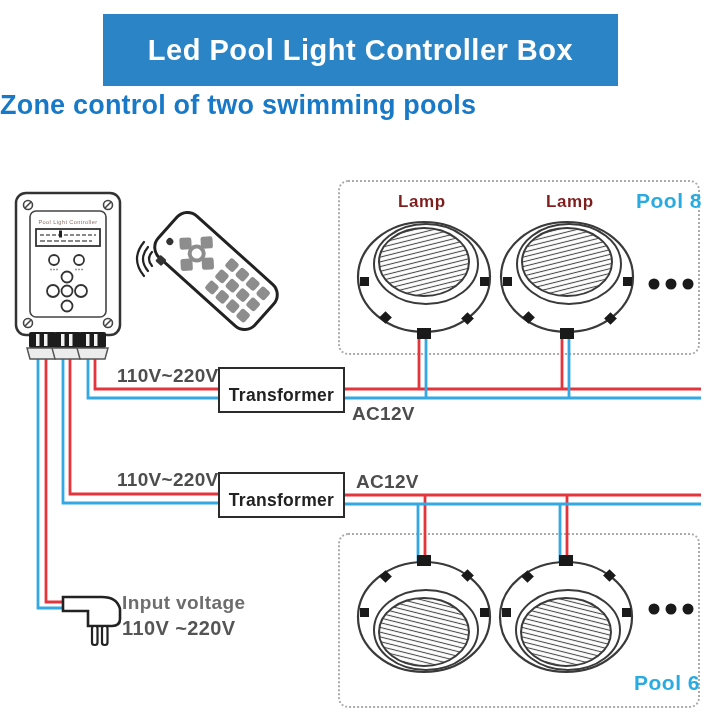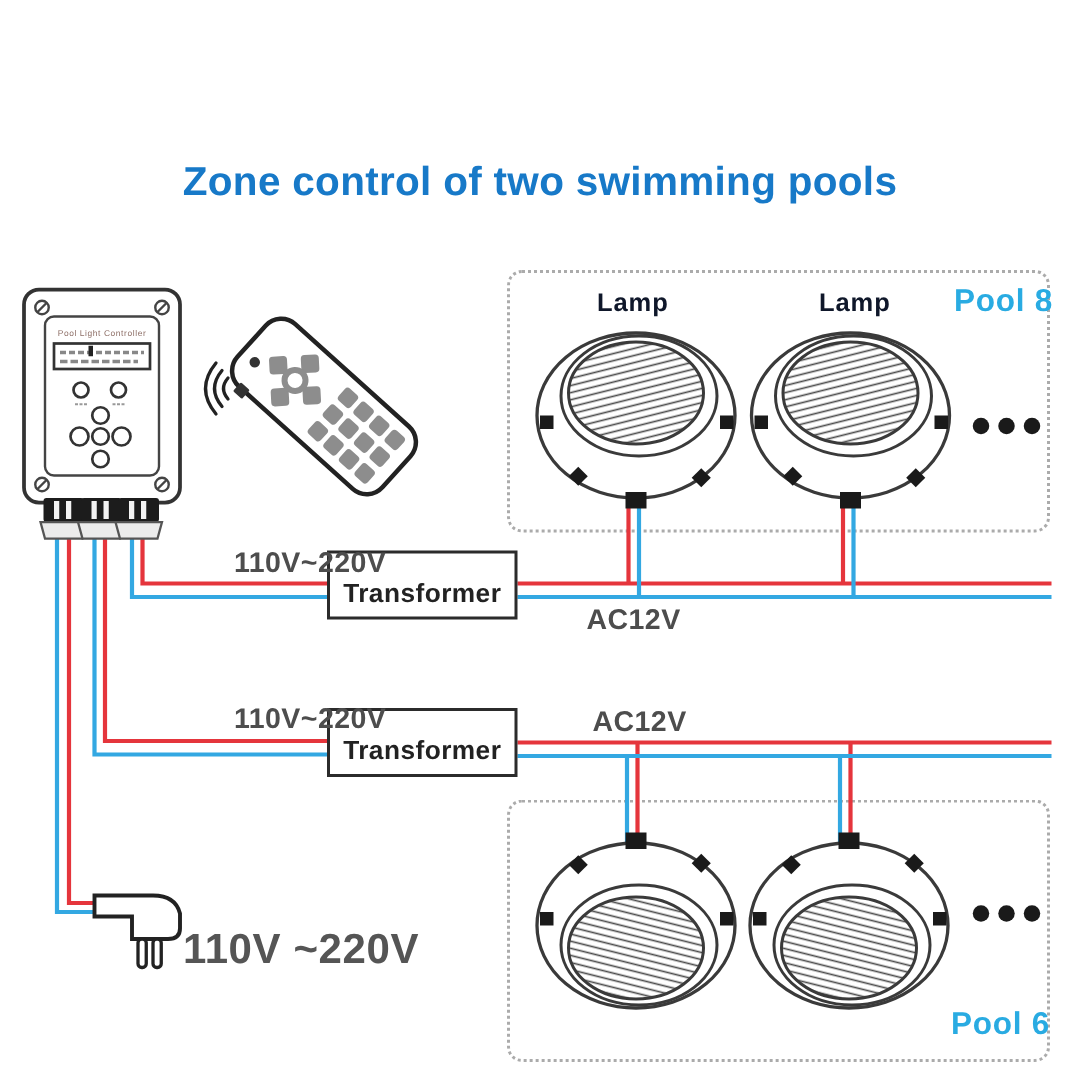--- a/index.html
+++ b/index.html
@@ -8,50 +8,53 @@
     font-family:"Liberation Sans",sans-serif;
   }
   .banner{
     position:absolute;left:103px;top:14px;width:515px;height:72px;
     display:flex;align-items:center;justify-content:center;
   }
   .banner span{
     color:#fff;font-size:29px;font-weight:700;letter-spacing:.5px;white-space:nowrap;
   }
   .subtitle{
-    position:absolute;left:0;top:90px;width:720px;text-align:center;
-    font-size:27px;font-weight:700;letter-spacing:.2px;margin-top:16px;
+    position:absolute;left:0;top:90px;width:720px;
+    font-size:27px;font-weight:700;letter-spacing:.2px;
   }
   .pool-box{
     position:absolute;width:358px;height:171px;
     border:2px dotted #ababab;border-radius:10px;background:#fff;
   }
   .pool2-box{left:338px;top:180px;}
   .pool1-box{left:338px;top:533px;}
   svg.art{position:absolute;left:0;top:0;}
   .lbl{position:absolute;white-space:nowrap;}
-  .lamp-lbl{font-size:17px;font-weight:700;color:#0f172a;letter-spacing:.6px;}
+  .lamp-lbl{font-size:17px;font-weight:700;color:#7f1d1d;letter-spacing:.6px;}
   .pool-lbl{font-size:21px;font-weight:700;letter-spacing:.5px;}
-  .volt{font-size:19px;font-weight:700;color:#4d4d4d;letter-spacing:.3px;margin-left:39px;}
+  .volt{font-size:19px;font-weight:700;color:#4d4d4d;letter-spacing:.3px;}
   .tx{
     position:absolute;left:218px;width:127px;height:46px;background:#fff;
     border:2.5px solid #2b2b2b;display:flex;align-items:center;justify-content:center;
     box-sizing:border-box;
   }
   .tx span{font-size:17.5px;font-weight:600;color:#222;letter-spacing:.3px;margin-top:11px;}
   .tx1{top:367px;}
   .tx2{top:472px;}
   .in-cap{font-size:19px;font-weight:700;color:#6d6d6d;letter-spacing:.4px;}
-  .in-val{font-size:28px;font-weight:800;color:#555;letter-spacing:.4px;}
+  .in-val{font-size:20px;font-weight:800;color:#555;letter-spacing:.4px;}
 </style>
 </head>
 <body>
 
 <div class="stage">
 
+  <div class="banner" style="background:#2b84c6;">
+    <span>Led Pool Light Controller Box</span>
+  </div>
   <div class="subtitle lbl" style="color:#1779c8;">Zone control of two swimming pools</div>
 
   <div class="pool-box pool2-box"></div>
   <div class="pool-box pool1-box"></div>
 
   <svg class="art" width="720" height="720" viewBox="0 0 720 720">
     <defs>
       <pattern id="hatch" width="6" height="4.6" patternUnits="userSpaceOnUse" patternTransform="rotate(-14)">
         <line x1="0" y1="2.3" x2="6" y2="2.3" stroke="#4a4a4a" stroke-width="1.1"></line>
       </pattern>
@@ -217,15 +220,16 @@
   </div>
   <div class="tx tx2">
     <span>Transformer</span>
   </div>
 
   <div class="lbl volt" style="left:117px;top:365px;">110V~220V</div>
   <div class="lbl volt" style="left:352px;top:403px;">AC12V</div>
   <div class="lbl volt" style="left:117px;top:469px;">110V~220V</div>
   <div class="lbl volt" style="left:356px;top:471px;">AC12V</div>
 
+  <div class="lbl in-cap" style="left:122px;top:592px;">Input voltage</div>
   <div class="lbl in-val" style="left:122px;top:617px;">110V ~220V</div>
 
 </div>
 
 </body></html>

